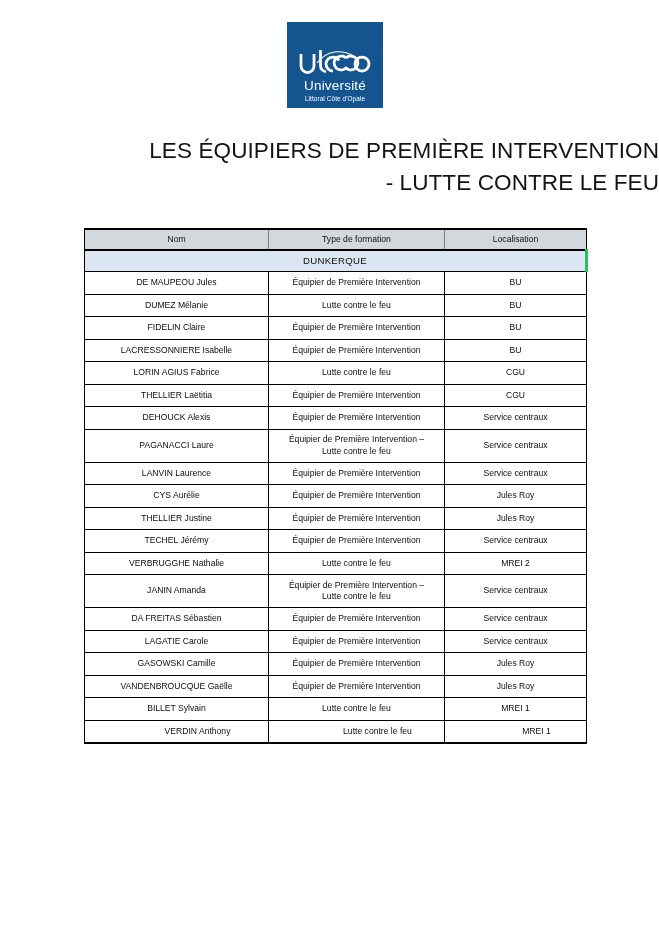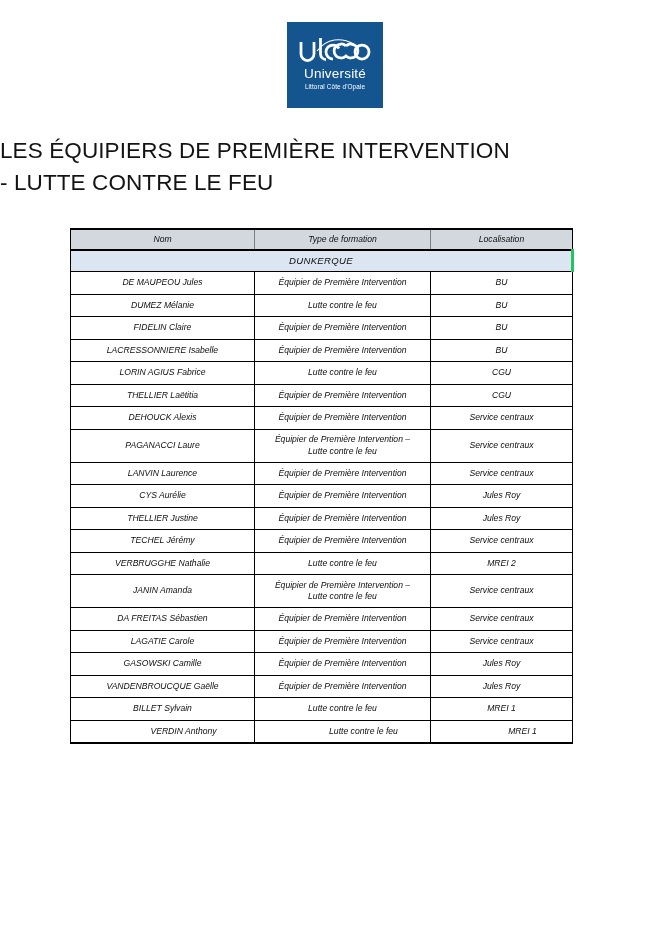--- a/index.html
+++ b/index.html
@@ -27,21 +27,21 @@
     left: 287px;
     top: 22px;
     width: 96px;
     height: 86px;
     background: #15558f;
     display: flex;
     flex-direction: column;
     align-items: center;
     justify-content: flex-start;
     box-sizing: border-box;
-    padding-top: 14px;
+    padding-top: 26px;
   }
   .logo-mark {
     display: block;
     width: 74px;
     height: 26px;
   }
   .logo-name {
     color: #ffffff;
     font-size: 13.5px;
     letter-spacing: .2px;
@@ -57,38 +57,37 @@
     margin-top: 3px;
     white-space: nowrap;
   }
 
   
   .doc-title {
     position: absolute;
     left: 0;
     top: 120px;
     width: 659px;
-    text-align: left;
+    text-align: right;
     font-size: 22.5px;
     line-height: 32px;
     font-weight: 400;
     color: #131313;
     letter-spacing: .1px;
   }
   .doc-title .line {
     display: block;
   }
 
   
   .table-wrap {
     position: absolute;
-    left: 70px;
+    left: 84px;
     top: 228px;
     width: 502px;
-    font-style: italic;
   }
   table.roster {
     border-collapse: collapse;
     width: 502px;
     table-layout: fixed;
   }
   table.roster col.c-nom        { width: 184px; }
   table.roster col.c-formation  { width: 176px; }
   table.roster col.c-localisation { width: 142px; }
 

